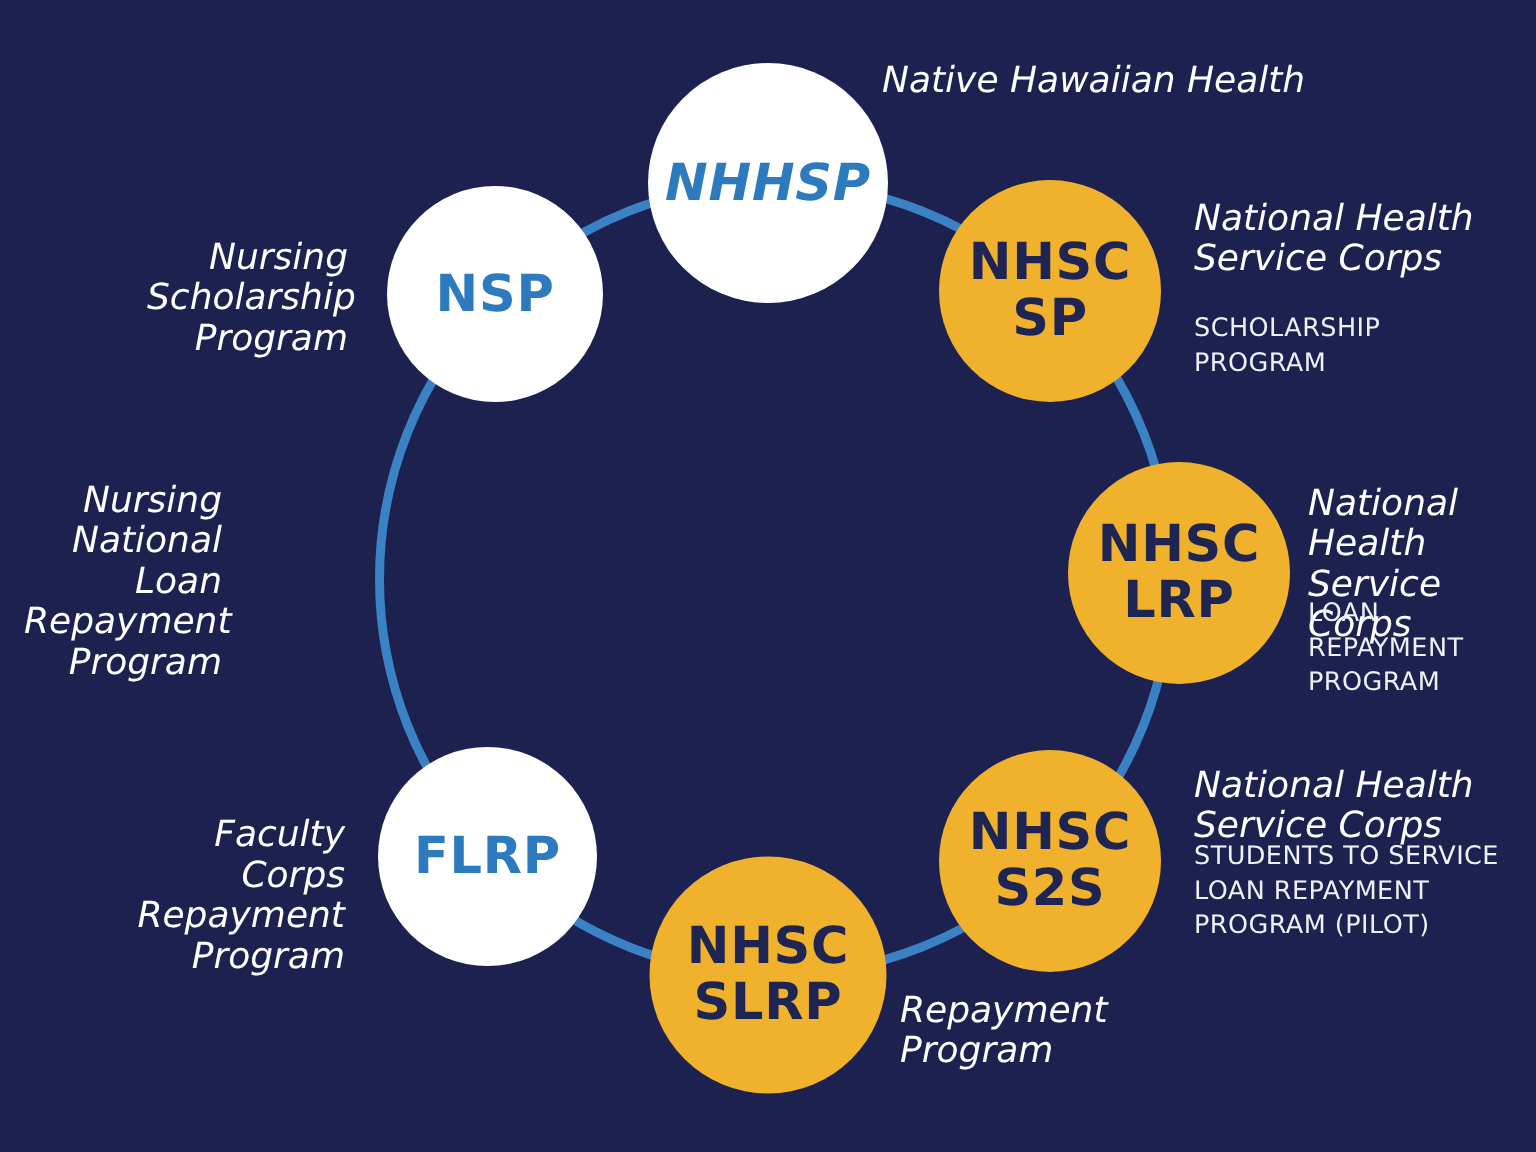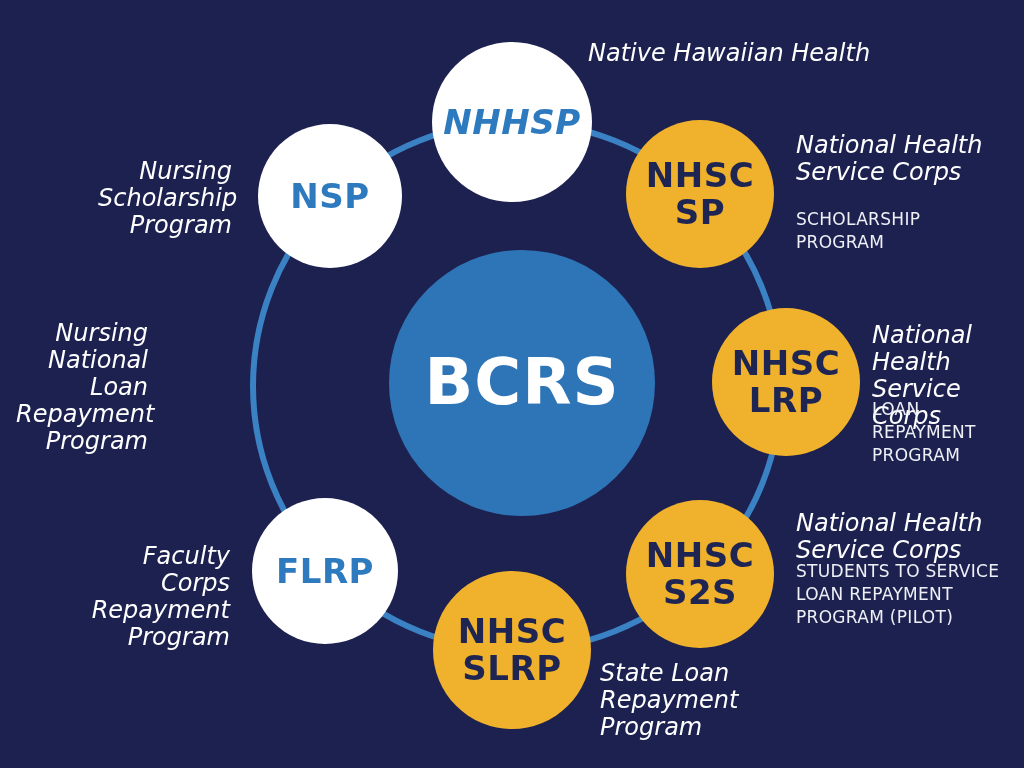--- a/index.html
+++ b/index.html
@@ -45,23 +45,20 @@
 </style>
 </head>
 <body>
 
 <div class="stage">
 
   <svg class="ring-svg" width="1024" height="768" viewBox="0 0 1024 768">
     <circle cx="517" cy="386" r="264"></circle>
   </svg>
 
-  <div class="circle hub" style="left:389px;top:250px;width:266px;height:266px;">
-    <span class="abbr">BCRS</span>
-  </div>
 
   <div class="circle white" style="left:432px;top:42px;width:160px;height:160px;font-style:italic;">
     <span class="abbr">NHHSP</span>
   </div>
   <div class="label" style="left:588px;top:40px;">
     <span>Native Hawaiian Health</span>
   </div>
 
   <div class="circle white" style="left:258px;top:124px;width:144px;height:144px;">
     <span class="abbr">NSP</span>
@@ -127,18 +124,17 @@
     <span>STUDENTS TO SERVICE</span>
     <span>LOAN REPAYMENT</span>
     <span>PROGRAM (PILOT)</span>
   </div>
 
   <div class="circle gold" style="left:433px;top:571px;width:158px;height:158px;">
     <span class="abbr">NHSC</span>
     <span class="abbr">SLRP</span>
   </div>
   <div class="label" style="left:600px;top:660px;">
-    <span>State Loan</span>
     <span>Repayment</span>
     <span>Program</span>
   </div>
 
 </div>
 
 </body></html>

